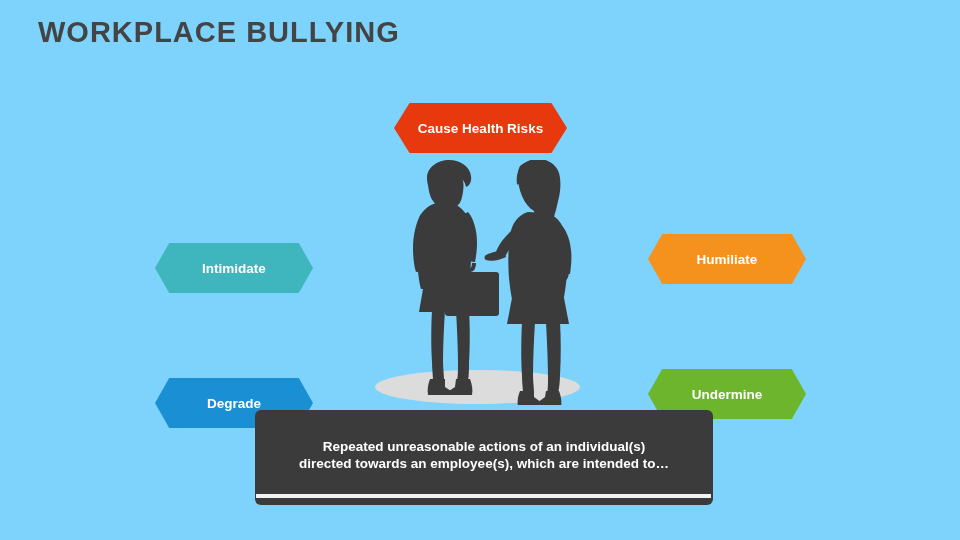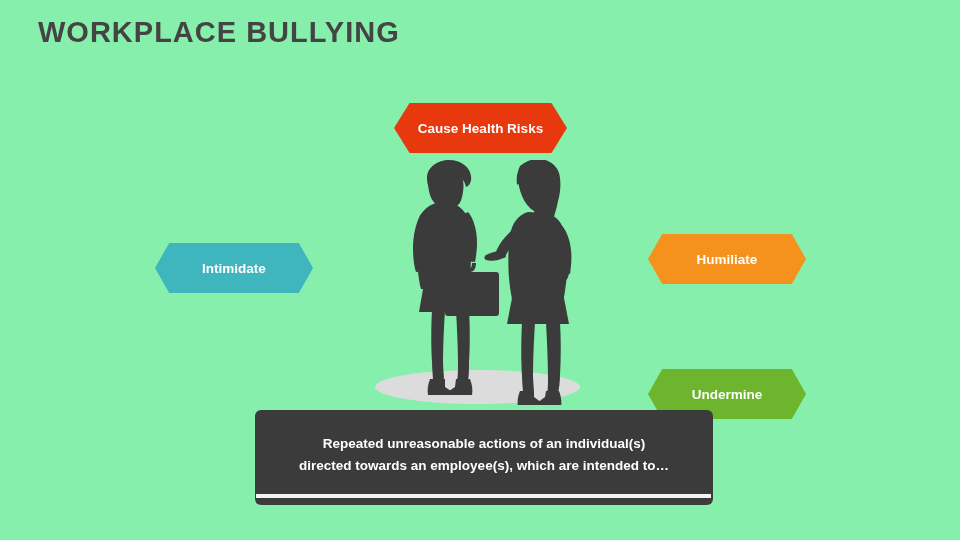--- a/index.html
+++ b/index.html
@@ -10,21 +10,21 @@
     width: 960px;
     height: 540px;
     background: #f2f2f2;
     font-family: "Liberation Sans", sans-serif;
     overflow: hidden;
   }
   .slide {
     position: relative;
     width: 960px;
     height: 540px;
-    background: #86efac;
+    background: #7dd3fc;
   }
   .title {
     position: absolute;
     left: 38px;
     top: 16px;
     font-size: 29px;
     font-weight: bold;
     letter-spacing: 1.0px;
     color: #444444;
     text-transform: uppercase;
@@ -91,21 +91,21 @@
     border-radius: 6px;
     display: flex;
     align-items: center;
     justify-content: center;
     text-align: center;
   }
   .desc-text {
     color: #ffffff;
     font-size: 13.5px;
     font-weight: bold;
-    line-height: 22px;
+    line-height: 17px;
     width: 420px;
     white-space: pre-line;
     margin-top: -6px;
   }
   .desc-underline {
     position: absolute;
     left: 256px;
     top: 494px;
     width: 455px;
     height: 4px;
@@ -128,20 +128,23 @@
   <div class="title">WORKPLACE BULLYING</div>
 
   <div class="chev top-point" style="left:394px; top:103px; width:173px; background:#e8380d;">
     <span>Cause Health Risks</span>
   </div>
 
   <div class="chev left-point" style="left:155px; top:195px; width:158px; background:#3fb6bd;">
     <span>Intimidate</span>
   </div>
 
+  <div class="chev left-point" style="left:155px; top:330px; width:158px; background:#1a8fd4;">
+    <span>Degrade</span>
+  </div>
 
   <div class="chev right-point" style="left:648px; top:195px; width:158px; background:#f5921e;">
     <span>Humiliate</span>
   </div>
 
   <div class="chev right-point" style="left:648px; top:330px; width:158px; background:#6cb52d;">
     <span>Undermine</span>
   </div>
 
   <div class="shadow-ellipse"></div>

